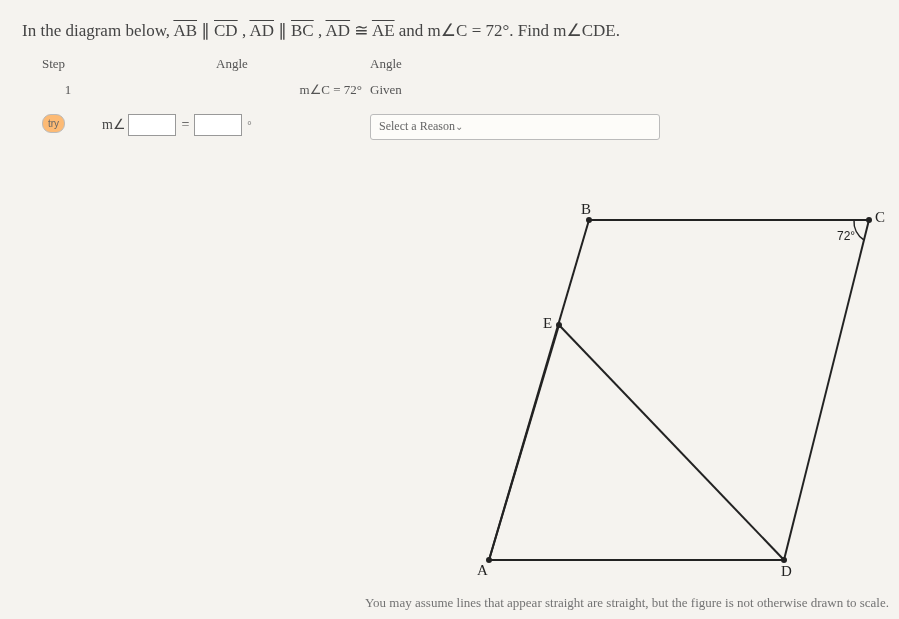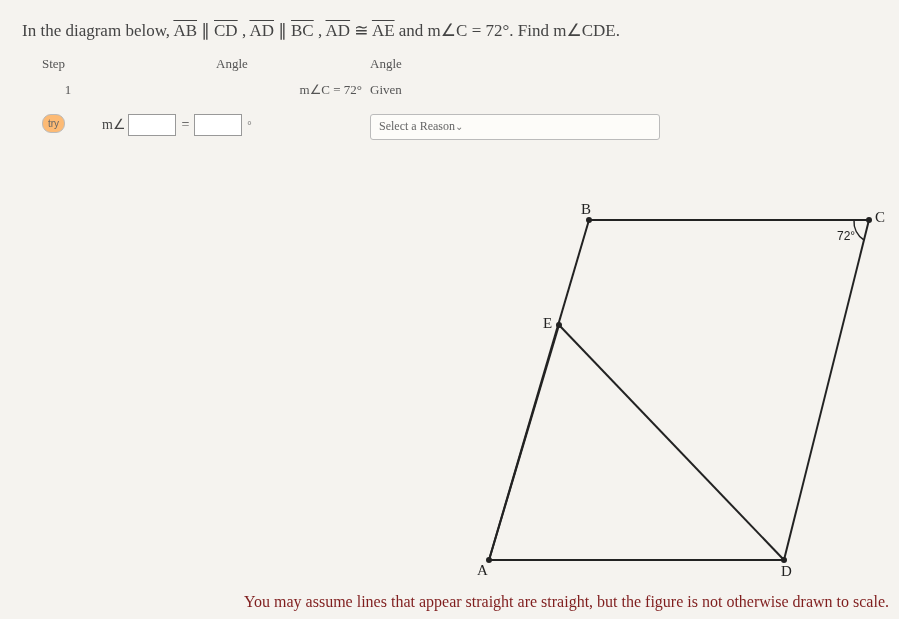--- a/index.html
+++ b/index.html
@@ -78,22 +78,22 @@
       position: absolute;
       right: 10px;
       top: 190px;
       width: 440px;
       height: 400px;
     }
     .footnote {
       position: absolute;
       right: 10px;
       bottom: 8px;
-      font-size: 16px;
-      color: #7f1d1d;
+      font-size: 13px;
+      color: #737373;
     }
     .pt-label {
       font-family: 'Times New Roman', serif;
       font-size: 15px;
       fill: #222;
     }
     .angle-label {
       font-family: Arial, sans-serif;
       font-size: 12px;
       fill: #222;

